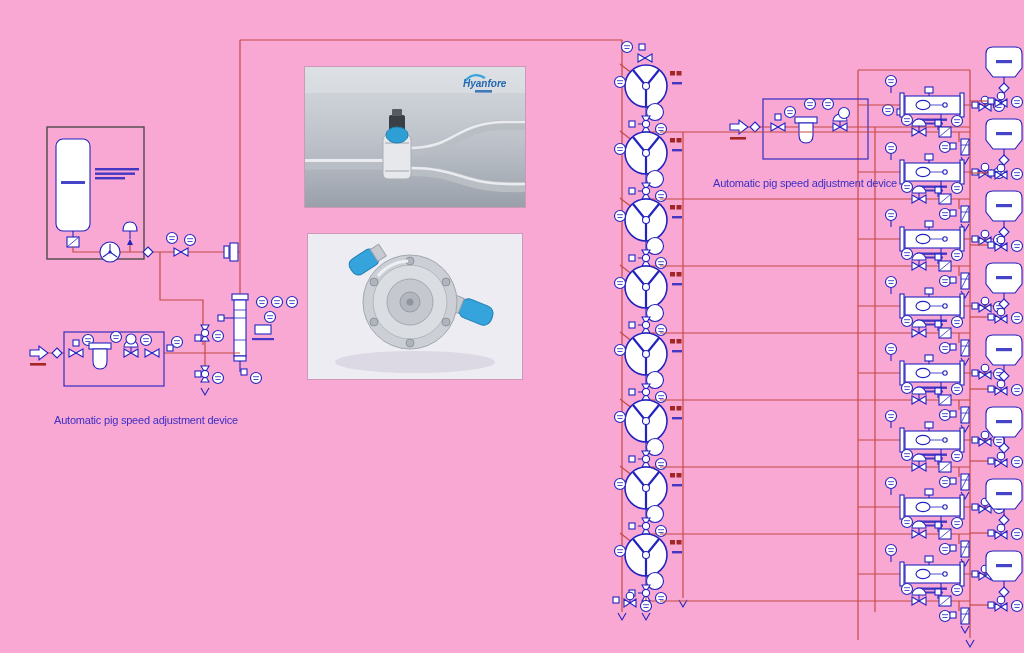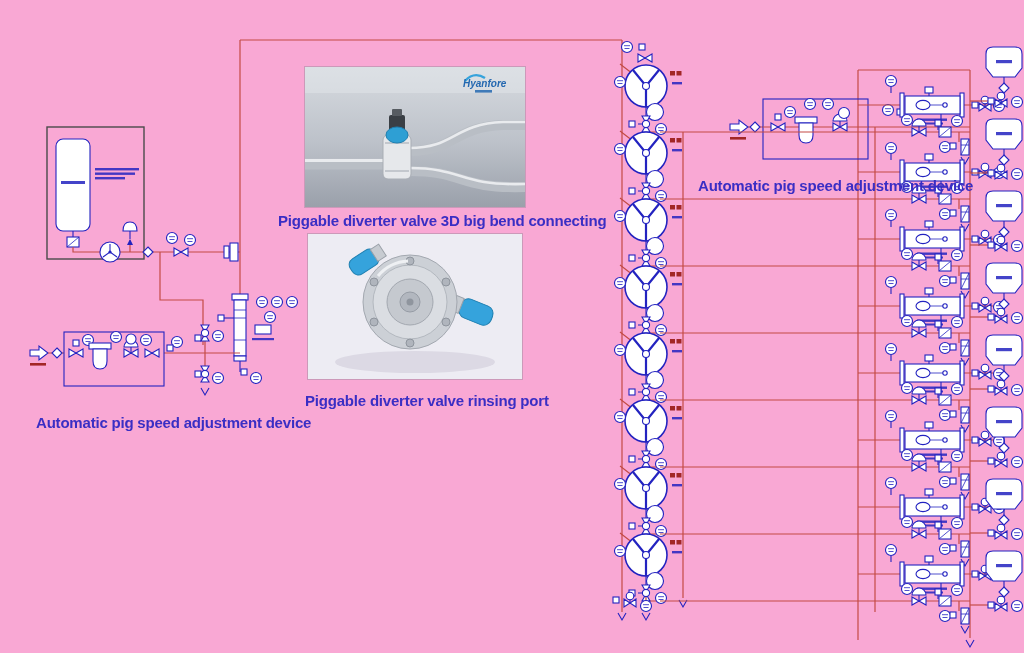--- a/index.html
+++ b/index.html
@@ -14,21 +14,21 @@
   
   .lb{stroke:var(--line-blue);stroke-width:1.1;fill:none;}
   .lr{stroke:var(--line-red);stroke-width:1.2;fill:none;}
   .fw{fill:#ffffff;}
   .fb{fill:var(--line-blue);stroke:none;}
   .sp{stroke-width:2.2;}
   .thin{stroke-width:.8;}
   .boxgray{stroke:#4a4a4a;stroke-width:1.4;fill:none;}
   .tb{fill:var(--line-blue);opacity:.85;}
   .tr{fill:var(--label-red);}
-  .caption{position:absolute;color:var(--caption-blue);font-weight:bold;font-size:15px;
+  .caption{position:absolute;color:var(--caption-blue);font-weight:normal;font-size:11px;
            letter-spacing:-0.2px;text-align:center;white-space:nowrap;}
   .photo{position:absolute;overflow:hidden;box-shadow:0 0 0 1px rgba(120,125,135,.35);}
 </style>
 </head>
 <body>
 
 <div class="canvas">
 
   <svg class="diagram" width="1024" height="653" viewBox="0 0 1024 653">
     <defs>
@@ -326,21 +326,20 @@
         <ellipse cx="92" cy="68" rx="11" ry="8" fill="#2e9fd4" stroke="#1f7fb0"></ellipse>
       </g>
 
       <g>
         <path d="M160,14 q9,-10 20,-3" stroke="#35a3dc" stroke-width="2.4" fill="none"></path>
         <text x="158" y="20" font-family="Liberation Sans, sans-serif" font-size="10" font-style="italic" font-weight="bold" fill="#2468b0">Hyanfore</text>
         <rect x="170" y="23" width="17" height="2.6" fill="#2468b0" opacity=".85"></rect>
       </g>
     </svg>
   </div>
-  <div class="caption" style="left:278px;top:212px;width:270px;">Piggable diverter valve 3D  big bend connecting</div>
 
   <div class="photo" style="left:308px;top:234px;width:214px;height:145px;">
     <svg width="214" height="145" viewBox="0 0 214 145">
       <rect width="214" height="145" fill="#edecf3"></rect>
       <ellipse cx="107" cy="128" rx="80" ry="11" fill="#dcd9e4"></ellipse>
       <g>
         <g transform="translate(56,28) rotate(-33)">
           <rect x="-15" y="-9" width="30" height="18" rx="7" fill="#35a3dc" stroke="#1f7fb0"></rect>
           <rect x="12" y="-7" width="10" height="14" fill="#c7cbd1" stroke="#9aa0a8"></rect>
         </g>
@@ -358,17 +357,16 @@
             <circle cx="138" cy="48" r="4"></circle>
           <circle cx="138" cy="88" r="4"></circle>
             <circle cx="102" cy="109" r="4"></circle>
           <circle cx="66" cy="88" r="4"></circle>
             <circle cx="66" cy="48" r="4"></circle>
         </g>
         <path d="M70,42 a42,42 0 0 1 30,-15" stroke="#eef0f3" stroke-width="3" fill="none"></path>
       </g>
     </svg>
   </div>
-  <div class="caption" style="left:305px;top:392px;width:220px;">Piggable diverter valve rinsing port</div>
 
   <div class="caption" style="left:36px;top:414px;width:220px;">Automatic pig speed adjustment device</div>
   <div class="caption" style="left:698px;top:177px;width:214px;">Automatic pig speed adjustment device</div>
 </div>
 
 </body></html>

